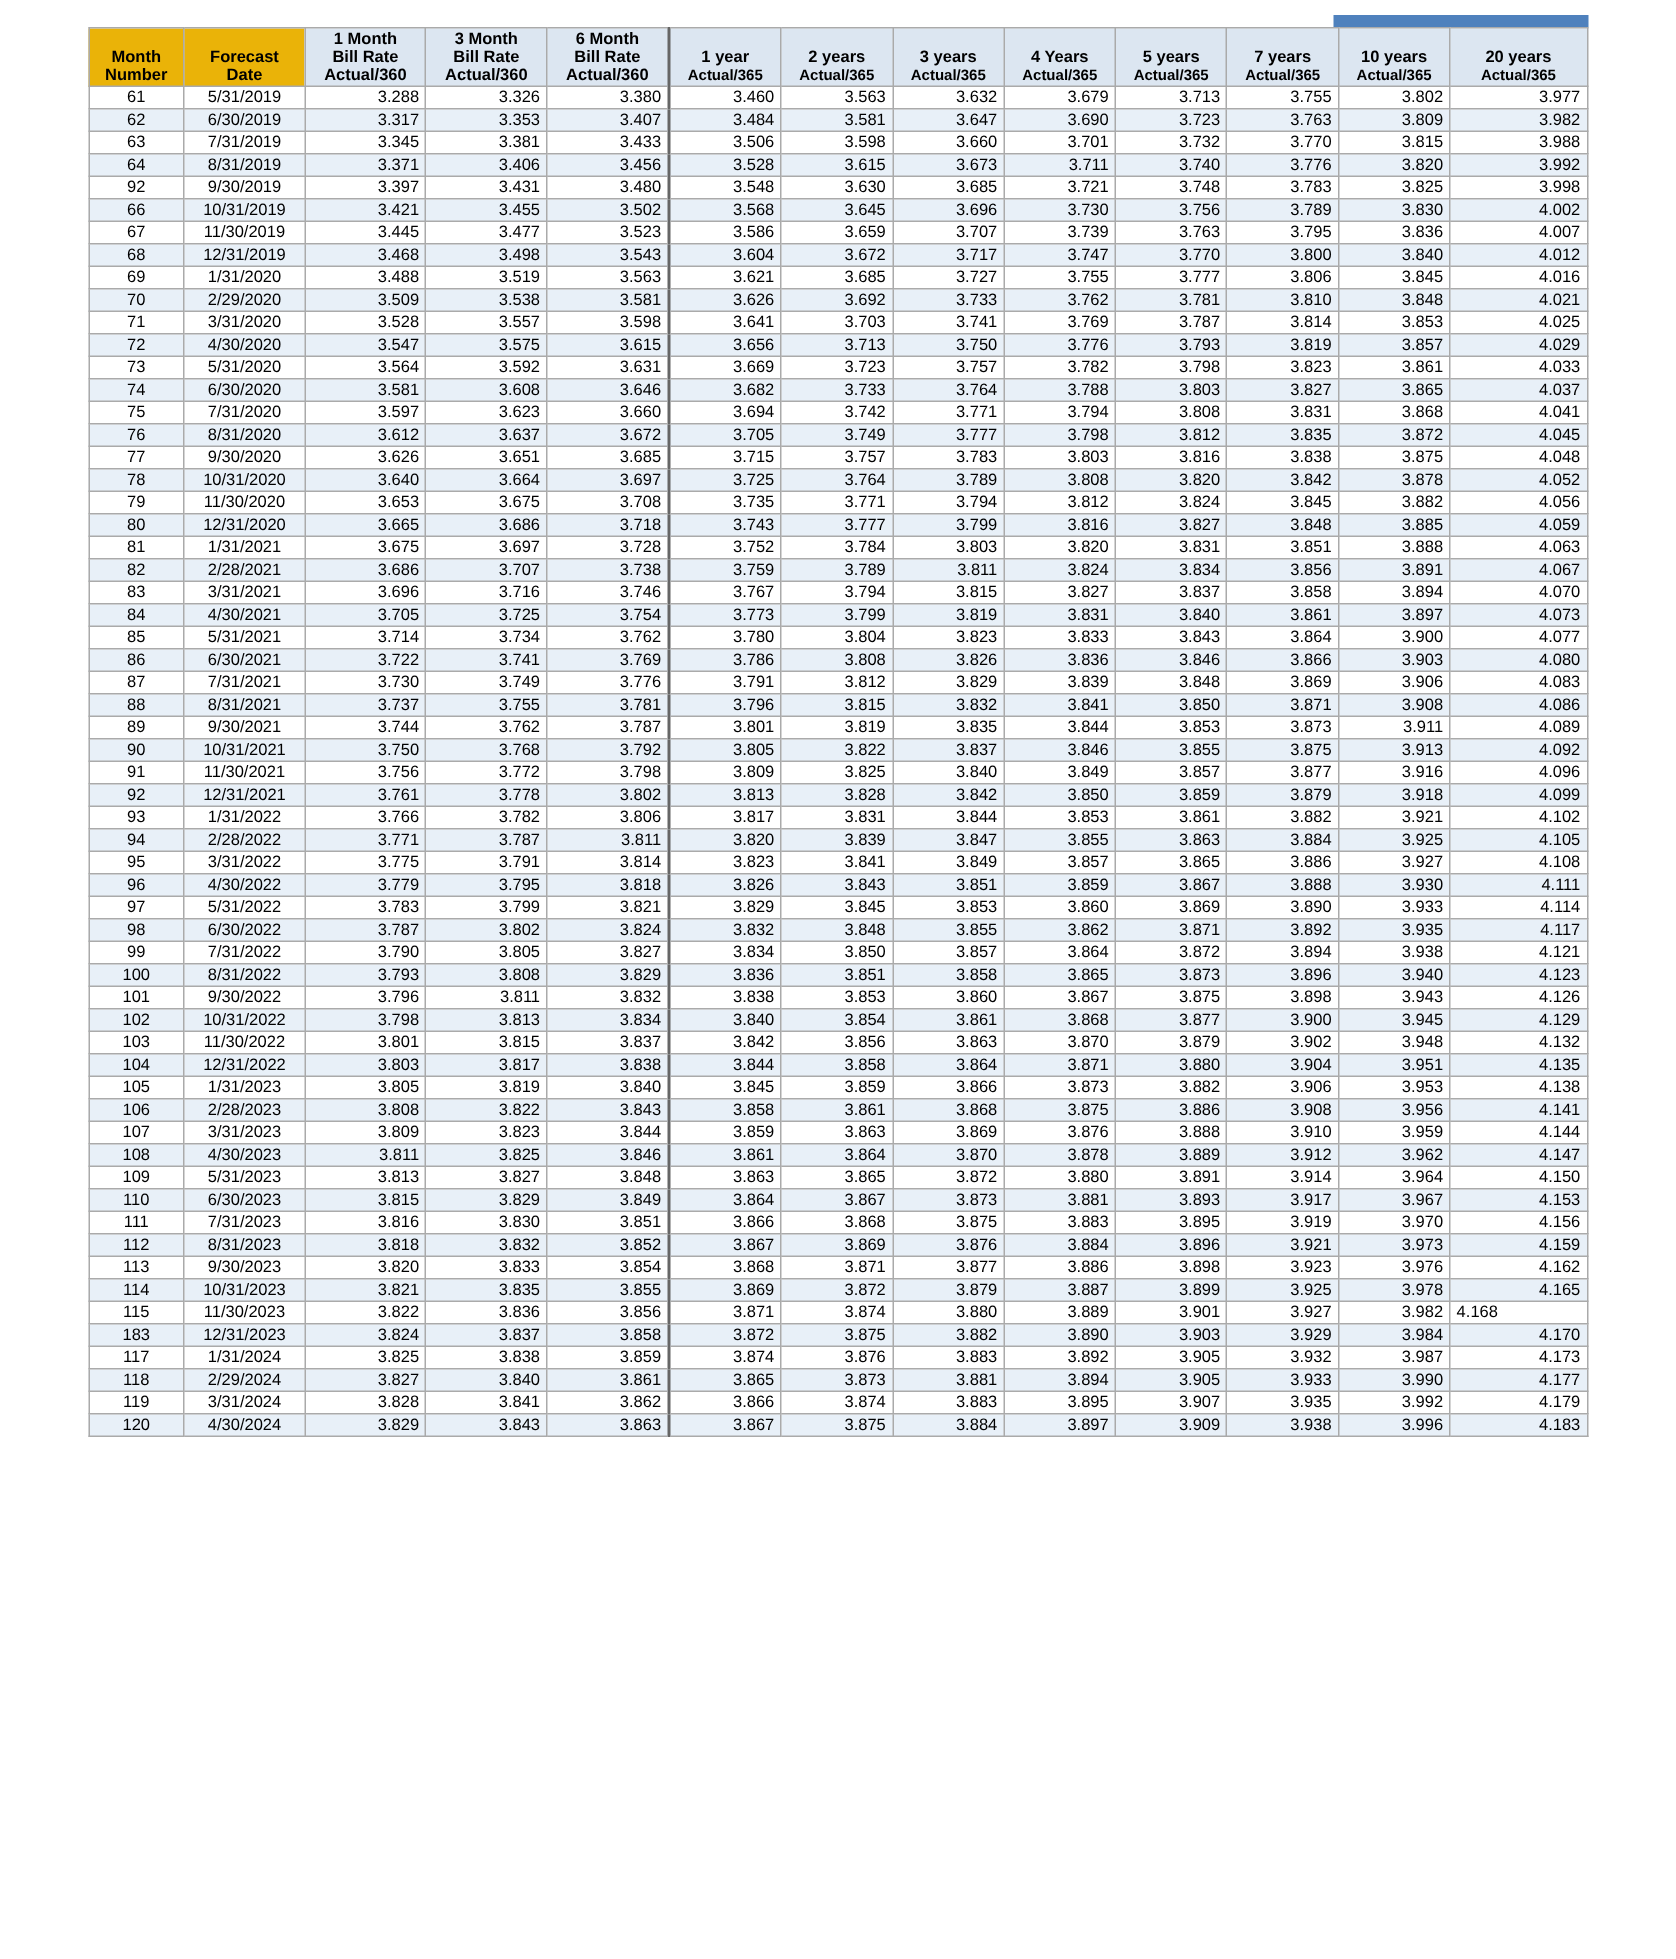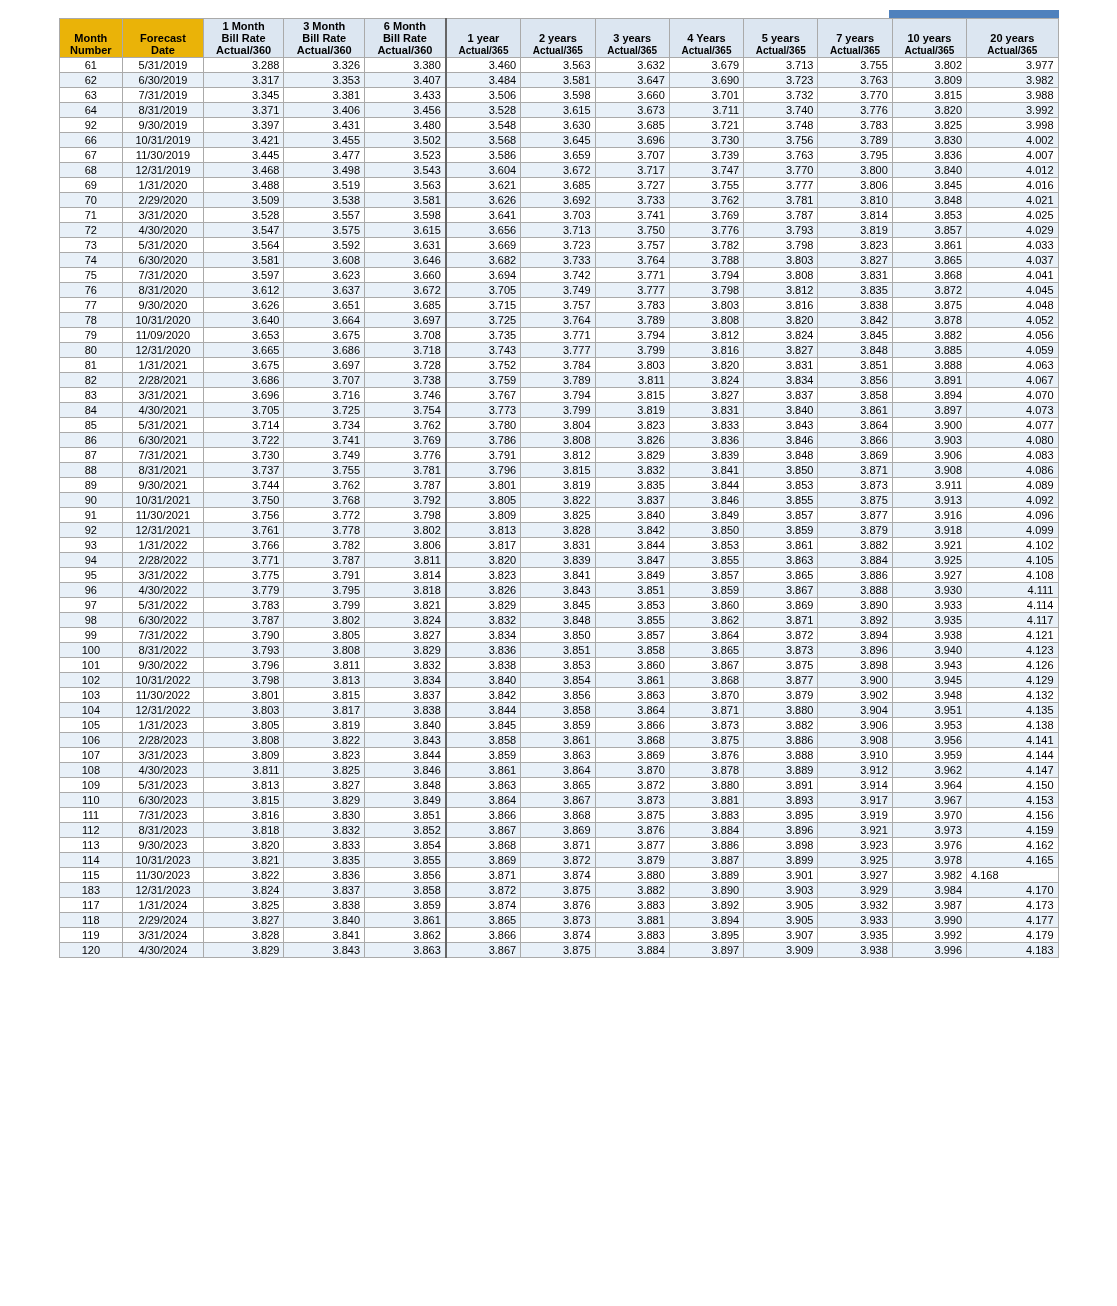--- a/index.html
+++ b/index.html
@@ -323,21 +323,21 @@
           <td style="text-align: right;">3.764</td>
           <td style="text-align: right;">3.789</td>
           <td style="text-align: right;">3.808</td>
           <td style="text-align: right;">3.820</td>
           <td style="text-align: right;">3.842</td>
           <td style="text-align: right;">3.878</td>
           <td style="text-align: right;">4.052</td>
         </tr>
         <tr>
           <td style="text-align: center;">79</td>
-          <td style="text-align: center;">11/09/2020</td>
+          <td style="text-align: center;">11/30/2020</td>
           <td style="text-align: right;">3.653</td>
           <td style="text-align: right;">3.675</td>
           <td style="text-align: right;">3.708</td>
           <td style="text-align: right; border-left: 2px solid rgb(102, 102, 102);">3.735</td>
           <td style="text-align: right;">3.771</td>
           <td style="text-align: right;">3.794</td>
           <td style="text-align: right;">3.812</td>
           <td style="text-align: right;">3.824</td>
           <td style="text-align: right;">3.845</td>
           <td style="text-align: right;">3.882</td>

